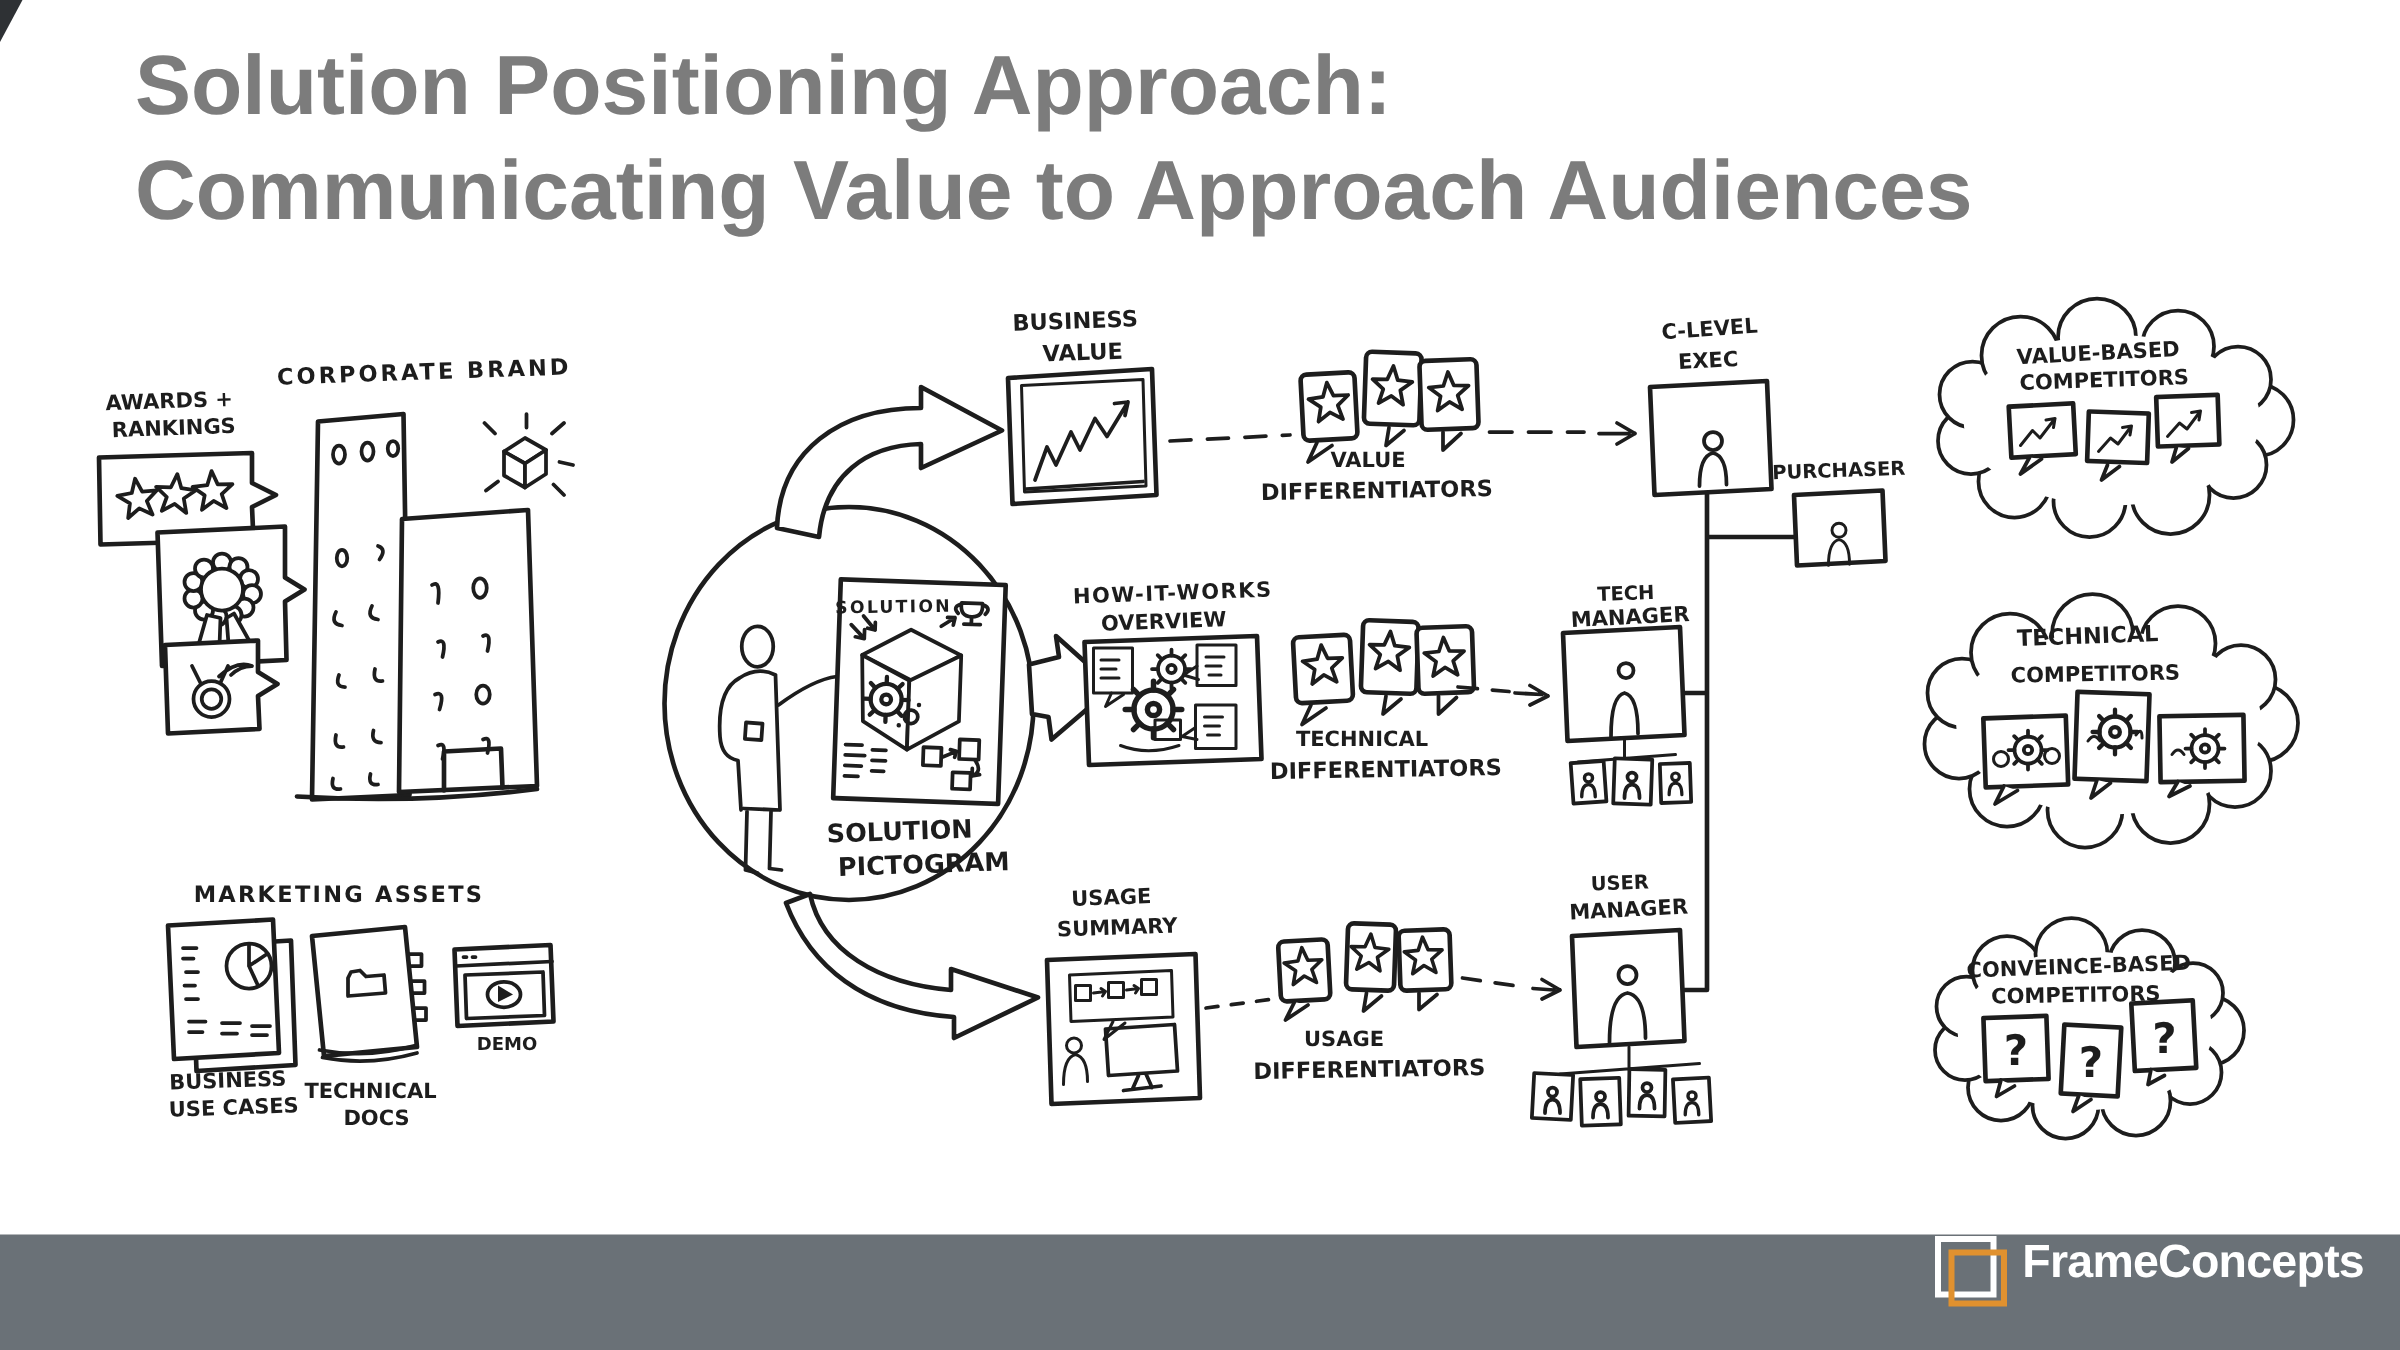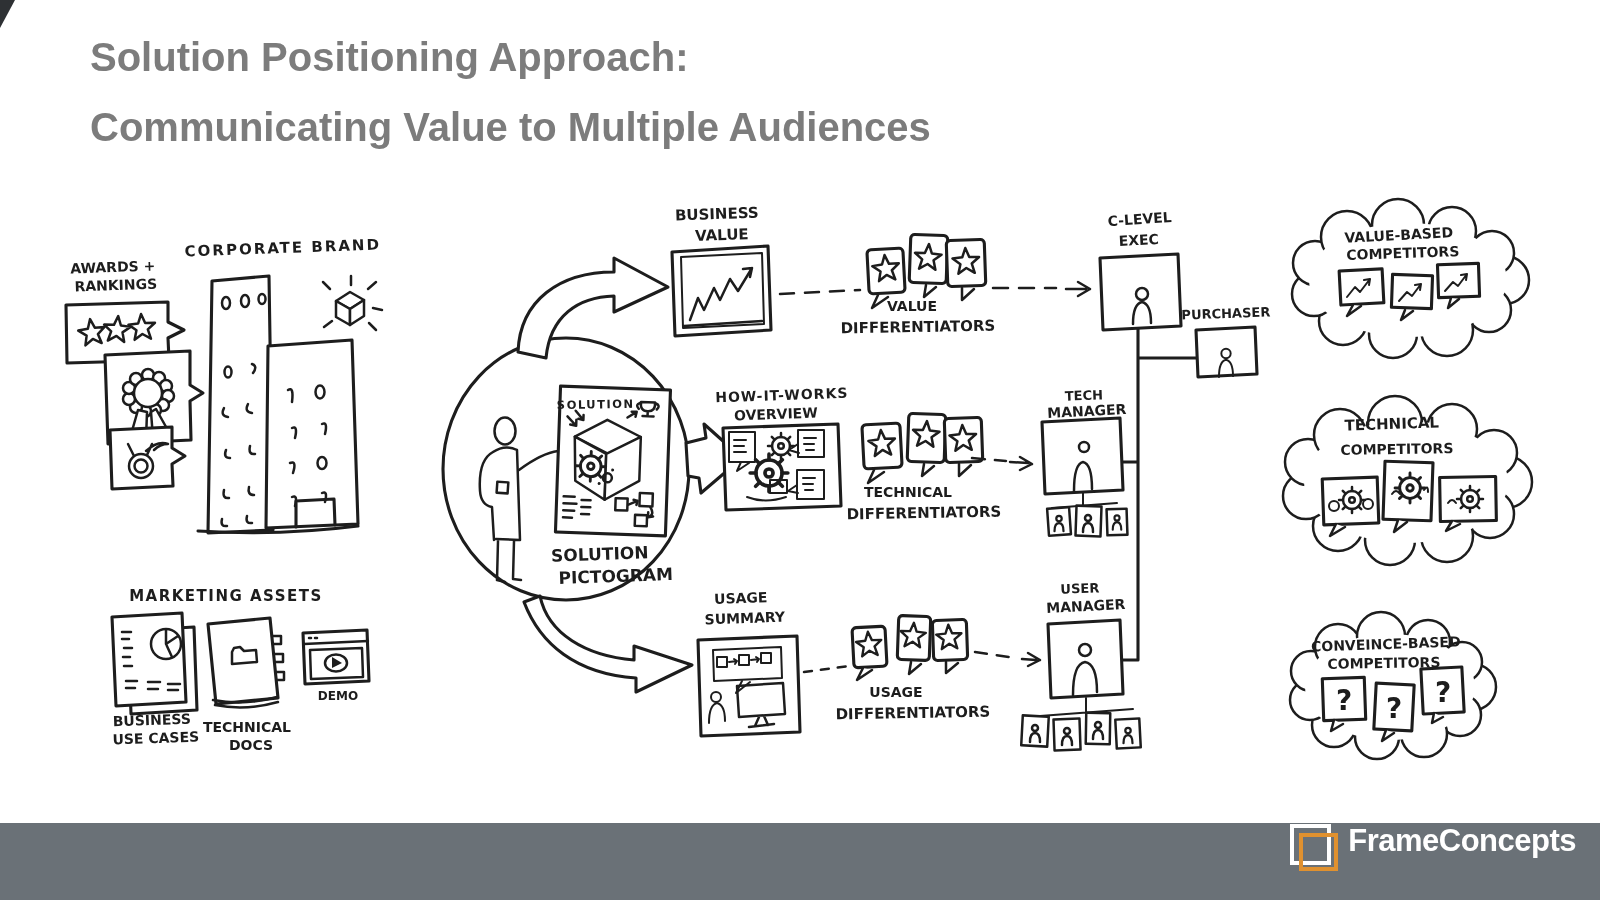--- a/index.html
+++ b/index.html
@@ -1,19 +1,19 @@
 <!DOCTYPE html>
 <html><head>
 <meta charset="utf-8">
 <style>
   html,body{margin:0;padding:0;background:#e8e8e8;}
   .slide{position:relative;width:1600px;height:900px;background:#ffffff;overflow:hidden;
          font-family:"Liberation Sans",sans-serif;}
   .title{position:absolute;left:90px;top:22px;z-index:3;font-weight:bold;color:#7c7c7c;
-         font-size:40px;line-height:70px;letter-spacing:0px;}
+         font-size:56px;line-height:70px;letter-spacing:0px;}
   .sketch{position:absolute;left:0;top:0;z-index:1;}
   svg text{font-family:"DejaVu Sans",sans-serif;font-weight:bold;fill:#1d1d1d;}
   .ink{fill:none;stroke:#1d1d1d;stroke-width:2.5;stroke-linecap:round;stroke-linejoin:round;}
   .inkf{fill:#ffffff;stroke:#1d1d1d;stroke-width:2.5;stroke-linecap:round;stroke-linejoin:round;}
   .thick{stroke-width:3.1;}
   .thin{stroke-width:2;}
   .solid{fill:#1d1d1d;stroke:none;}
   .footer{position:absolute;left:0;top:823px;width:1600px;height:77px;background:#6a7177;z-index:2;
           display:flex;align-items:flex-start;justify-content:flex-end;padding-right:24px;box-sizing:border-box;}
   .logo{position:relative;width:46px;height:44px;margin-right:12px;}
@@ -21,21 +21,21 @@
   .sq-orange{position:absolute;left:9px;top:10px;width:31px;height:30px;border:4px solid #e0912f;}
   .brand{color:#ffffff;font-weight:bold;font-size:31px;letter-spacing:-0.5px;}
 </style>
 </head>
 <body>
 
 <div class="slide">
 
   <div class="title">
     <div>Solution Positioning Approach:</div>
-    <div>Communicating Value to Multiple Audiences</div>
+    <div>Communicating Value to Approach Audiences</div>
   </div>
 
   <svg class="sketch" width="1600" height="823" viewBox="0 0 1600 823">
     <defs>
       <path id="star" class="inkf" d="M0,-14 L3.5,-4.85 L13.3,-4.3 L5.7,1.85 L8.2,11.3 L0,6 L-8.2,11.3 L-5.7,1.85 L-13.3,-4.3 L-3.5,-4.85 Z"></path>
       <g id="gear" class="ink">
         <circle r="9"></circle>
         <path d="M0,-9 L0,-13 M6.4,-6.4 L9.2,-9.2 M9,0 L13,0 M6.4,6.4 L9.2,9.2 M0,9 L0,13 M-6.4,6.4 L-9.2,9.2 M-9,0 L-13,0 M-6.4,-6.4 L-9.2,-9.2"></path>
         <circle r="2.8"></circle>
       </g>

